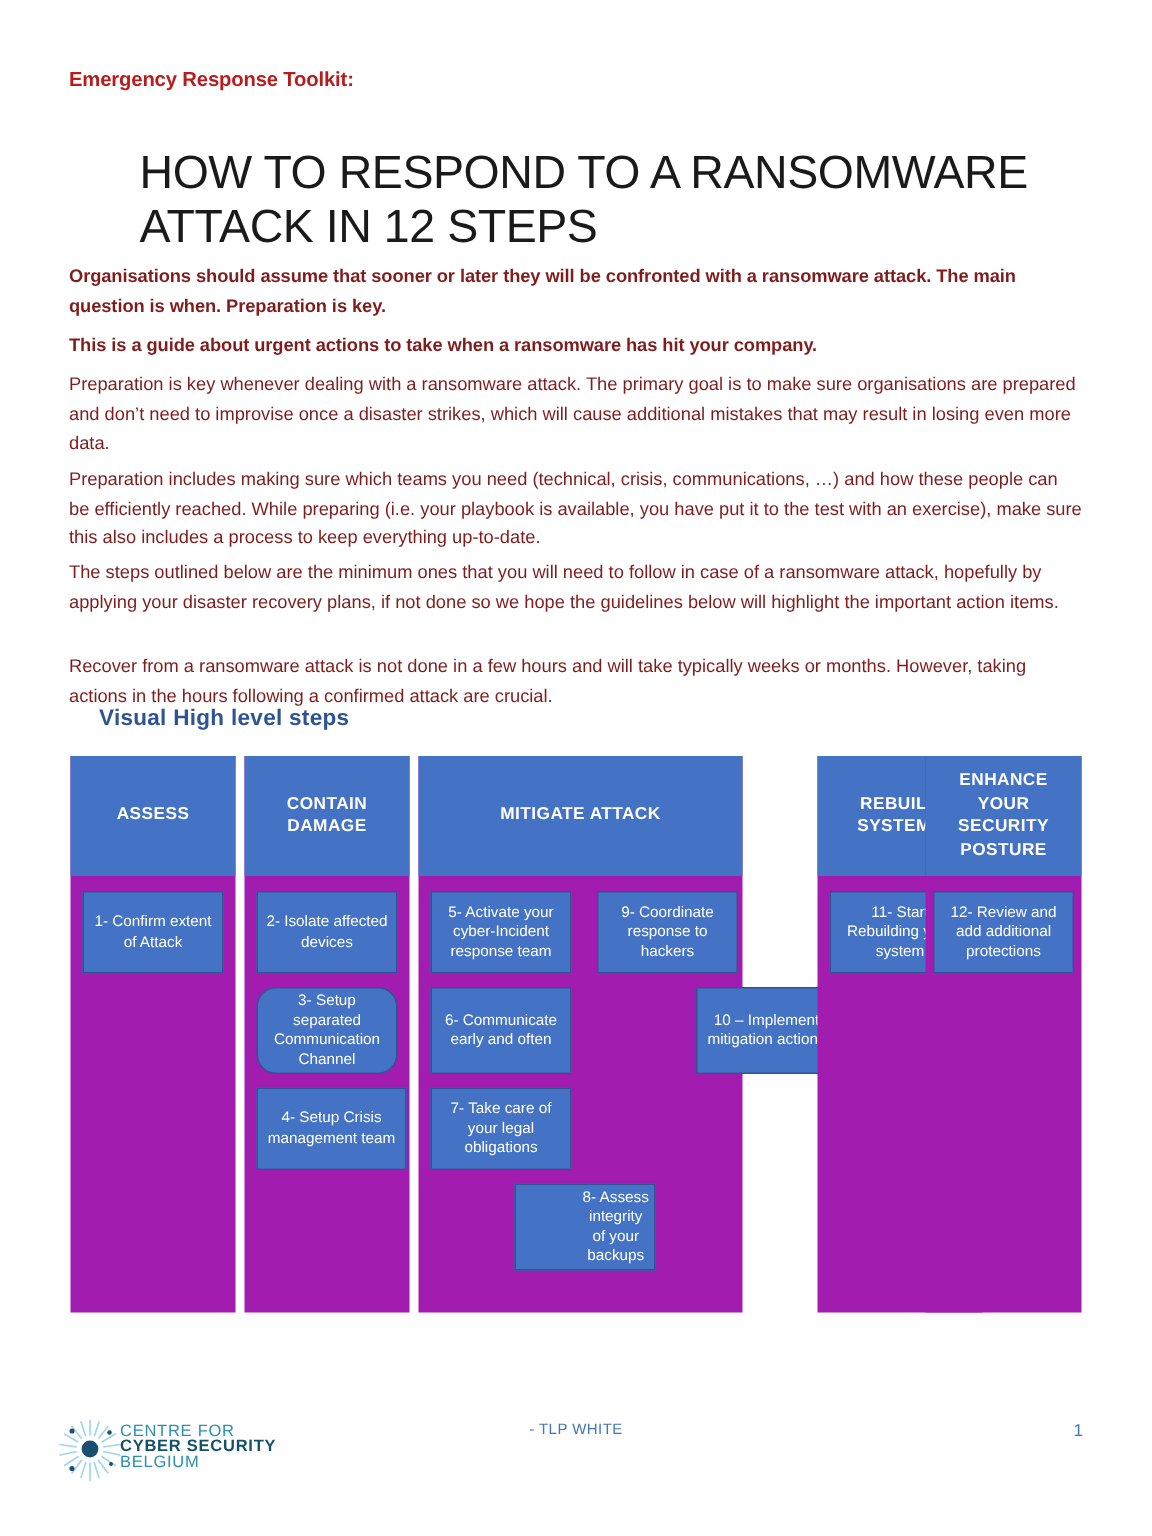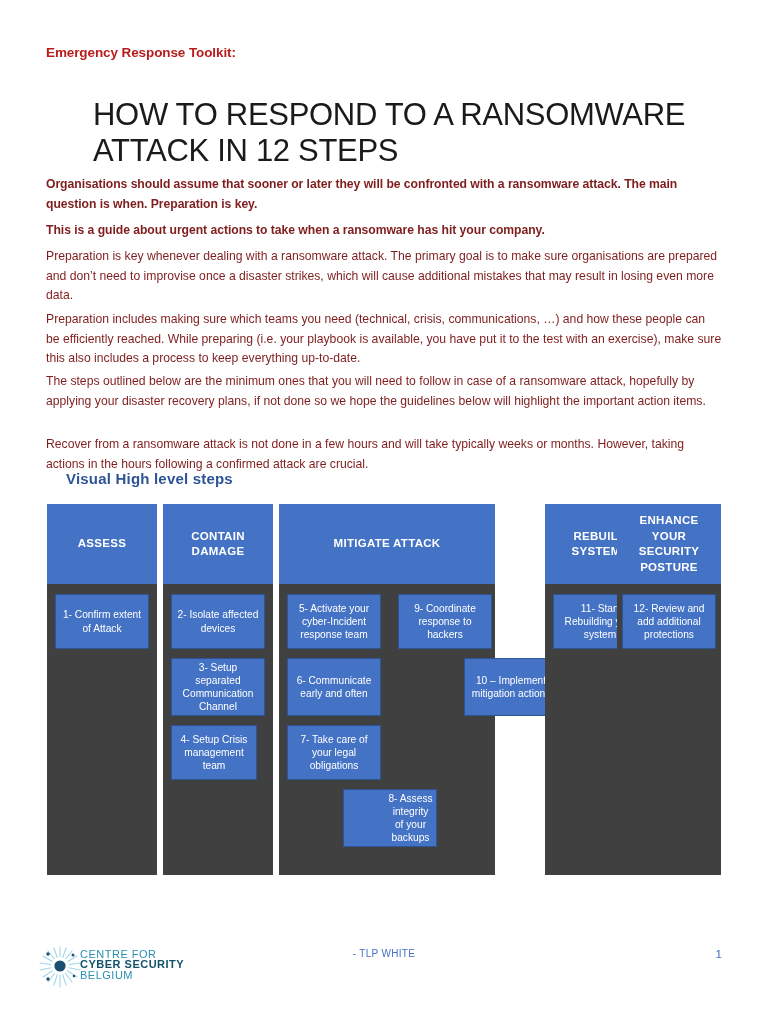--- a/index.html
+++ b/index.html
@@ -77,21 +77,21 @@
     position: absolute;
     left: 47px;
     top: 504px;
     width: 674px;
     height: 371px;
   }
   .col {
     position: absolute;
     top: 0;
     bottom: 0;
-    background: #404040;
+    background: #a21caf;
   }
   .col-head {
     position: absolute;
     left: 0;
     right: 0;
     top: 0;
     height: 80px;
     background: #4472c4;
     color: #ffffff;
     font-size: 11.5px;
@@ -197,22 +197,22 @@
       <div class="col-head">ASSESS</div>
       <div class="col-body">
         <div class="step" style="left:8px; top:10px; width:94px; height:55px;">1- Confirm extent of Attack</div>
       </div>
     </div>
 
     <div class="col" style="left:116px; width:110px;">
       <div class="col-head">CONTAIN DAMAGE</div>
       <div class="col-body">
         <div class="step" style="left:8px; top:10px; width:94px; height:55px;">2- Isolate affected devices</div>
-        <div class="step" style="left:8px; top:74px; width:94px; height:58px;">3- Setup separated Communication Channel</div>
-        <div class="step" style="left:8px; top:141px; width:86px; height:55px;">4- Setup Crisis management team</div>
+        <div class="step" style="left:8px; top:74px; width:94px; height:58px;border-radius:13px;">3- Setup separated Communication Channel</div>
+        <div class="step" style="left:8px; top:141px; width:100px; height:55px;">4- Setup Crisis management team</div>
       </div>
     </div>
 
     <div class="col" style="left:232px; width:216px;">
       <div class="col-head">MITIGATE ATTACK</div>
       <div class="col-body">
         <div class="step" style="left:8px; top:10px; width:94px; height:55px;">5- Activate your cyber-Incident response team</div>
         <div class="step" style="left:8px; top:74px; width:94px; height:58px;">6- Communicate early and often</div>
         <div class="step" style="left:8px; top:141px; width:94px; height:55px;">7- Take care of your legal obligations</div>
         <div class="step" style="left:64px; top:205px; width:94px; height:58px;padding-left:44px;">8- Assess integrity of your backups</div>

